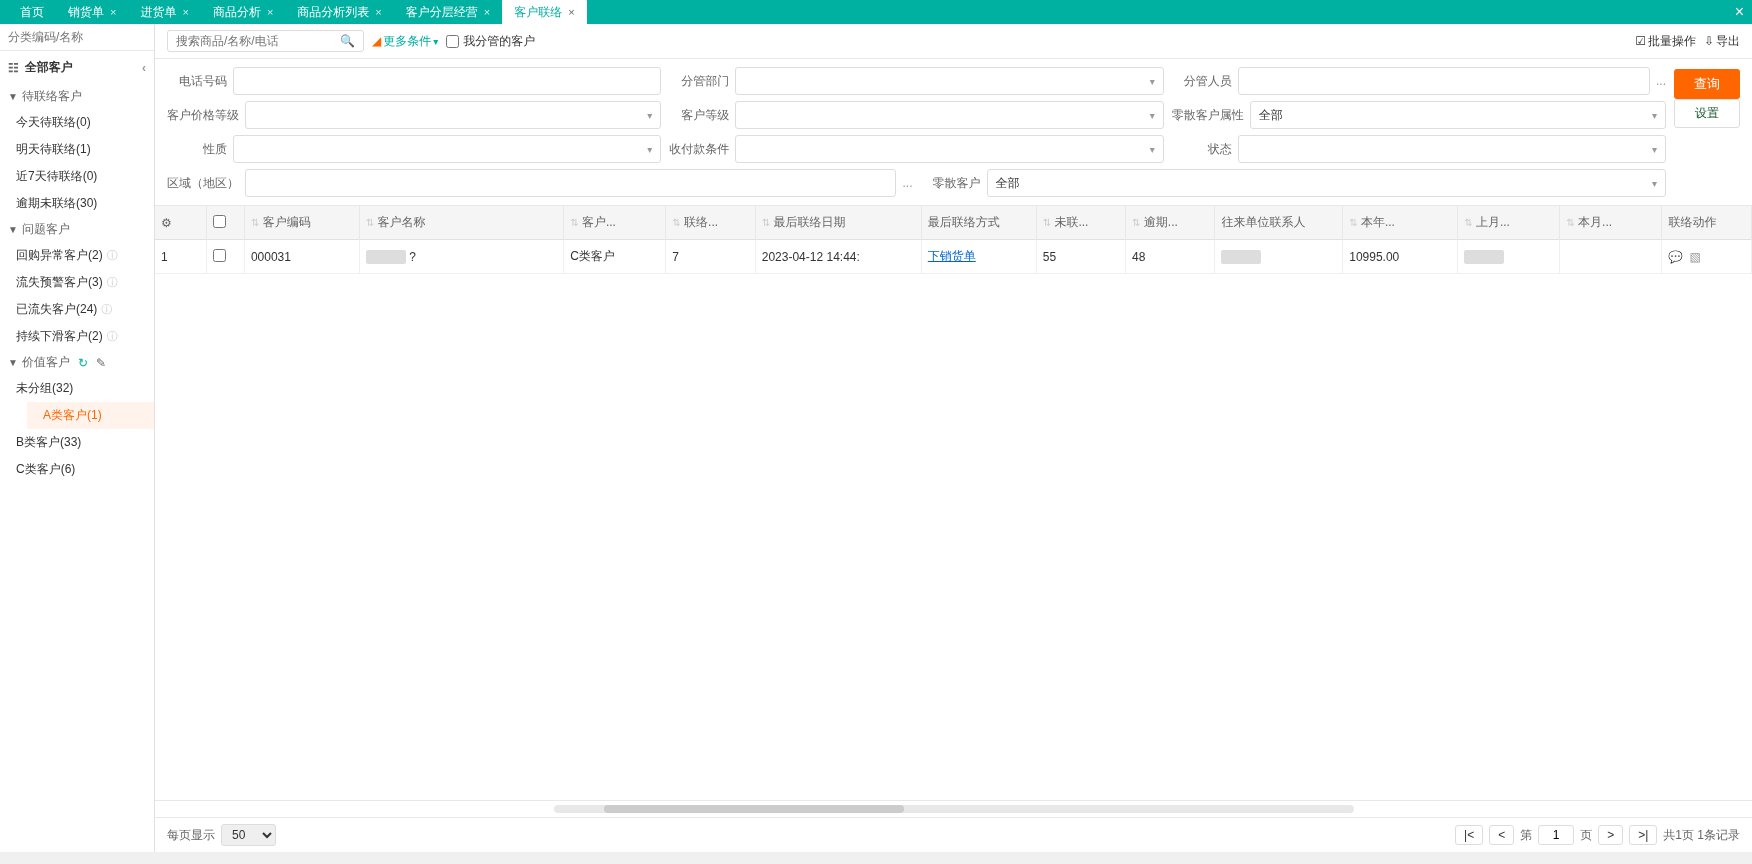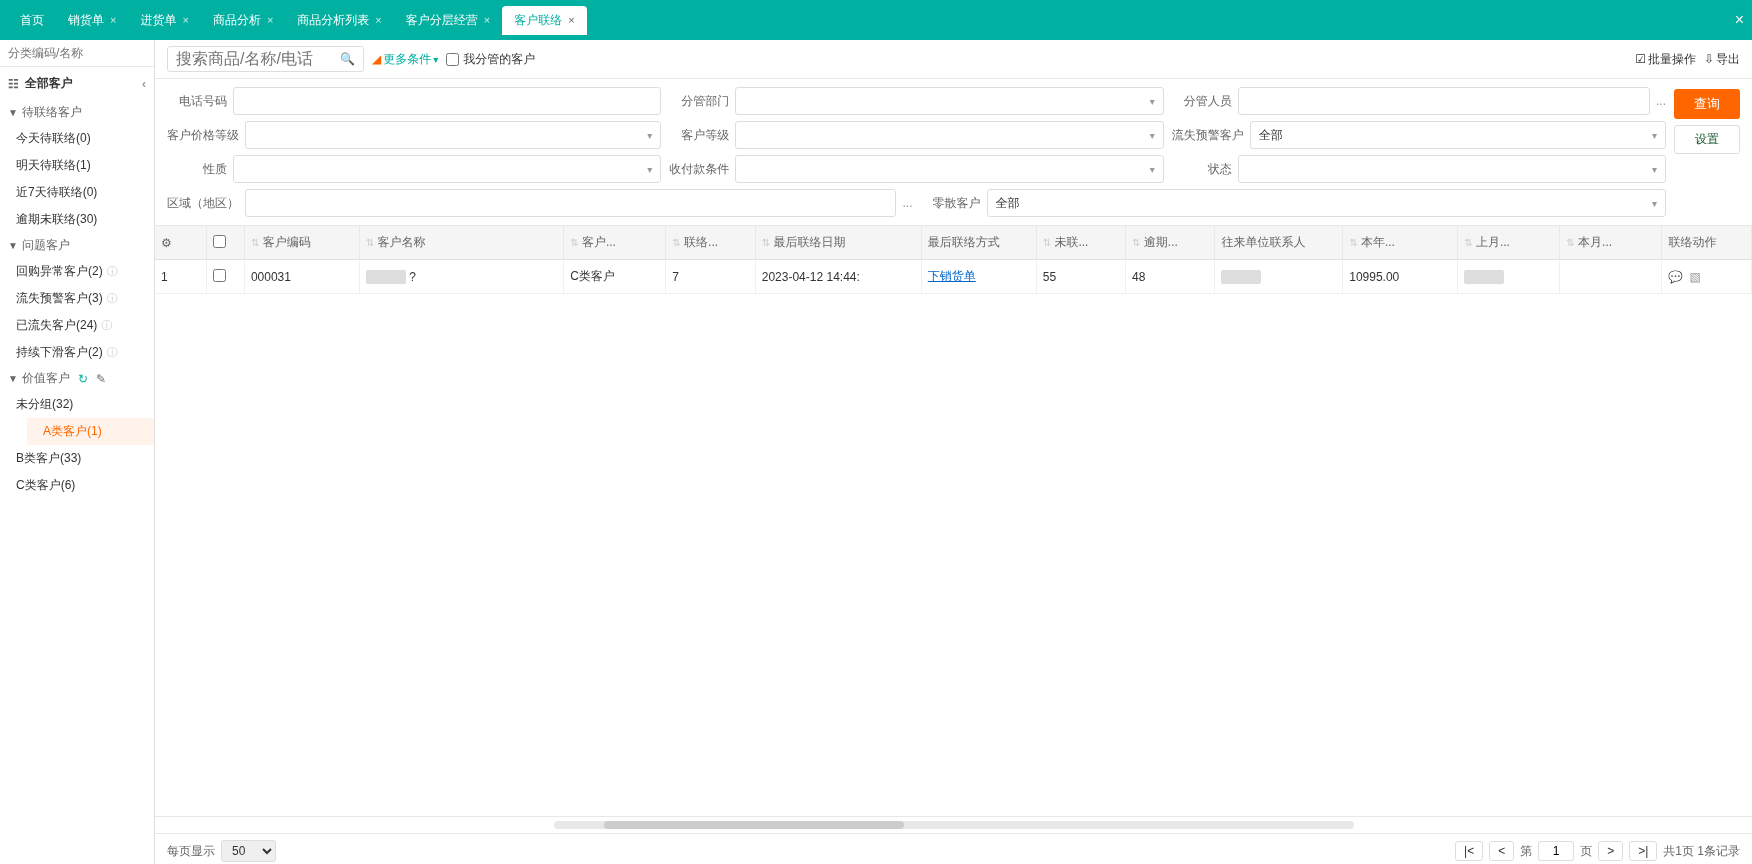--- a/index.html
+++ b/index.html
@@ -1,21 +1,21 @@
 <!DOCTYPE html>
 <html><head>
   <meta charset="utf-8">
   <style>
     * { box-sizing: border-box; margin: 0; padding: 0; font-family: 'Microsoft YaHei', Arial, sans-serif; font-size: 12px; }
     body { background: #f0f0f0; width: 1752px; height: 864px; overflow: hidden; }
     
     
     .top-nav {
       background: #00b0a0;
-      height: 40px;
+      height: 24px;
       display: flex;
       align-items: center;
       padding: 0 8px;
       position: relative;
     }
     .top-nav .nav-tab {
       padding: 6px 12px;
       color: #fff;
       cursor: pointer;
       display: flex;
@@ -142,21 +142,21 @@
       border: 1px solid #ddd;
       border-radius: 3px;
       padding: 3px 8px;
       gap: 4px;
       background: #fff;
     }
     .filter-search input {
       border: none;
       outline: none;
       width: 160px;
-      font-size: 16px;
+      font-size: 12px;
       color: #999;
     }
     .filter-more {
       color: #00b0a0;
       cursor: pointer;
       display: flex;
       align-items: center;
       gap: 2px;
     }
     .filter-checkbox {
@@ -556,21 +556,21 @@
               </div>
             </div>
             <div class="filter-field">
               <label>客户等级</label>
               <div class="filter-select">
                 <span></span>
                   <span class="arrow">▾</span>
               </div>
             </div>
             <div class="filter-field">
-              <label>流失预警客户</label>
+              <label>零散客户属性</label>
               <div class="filter-select">
                 <span>全部</span>
                 <span class="arrow">▾</span>
               </div>
             </div>
           </div>
 
           <div class="adv-filter-row">
             <div class="filter-field">
               <label>性质</label>
@@ -604,21 +604,21 @@
             <div class="filter-field">
               <label>零散客户</label>
               <div class="filter-select">
                 <span>全部</span>
                 <span class="arrow">▾</span>
               </div>
             </div>
           </div>
         </div>
 
-        <div style="display:flex; flex-direction:column; gap:6px; justify-content:flex-start; padding-top:2px;">
+        <div style="display:flex; flex-direction:column; justify-content:flex-start; padding-top:2px;">
           <button class="btn-query">查询</button>
           <button class="btn-settings">设置</button>
         </div>
       </div>
     </div>
 
     <div class="table-wrapper">
       <table>
         <thead>
           <tr>

